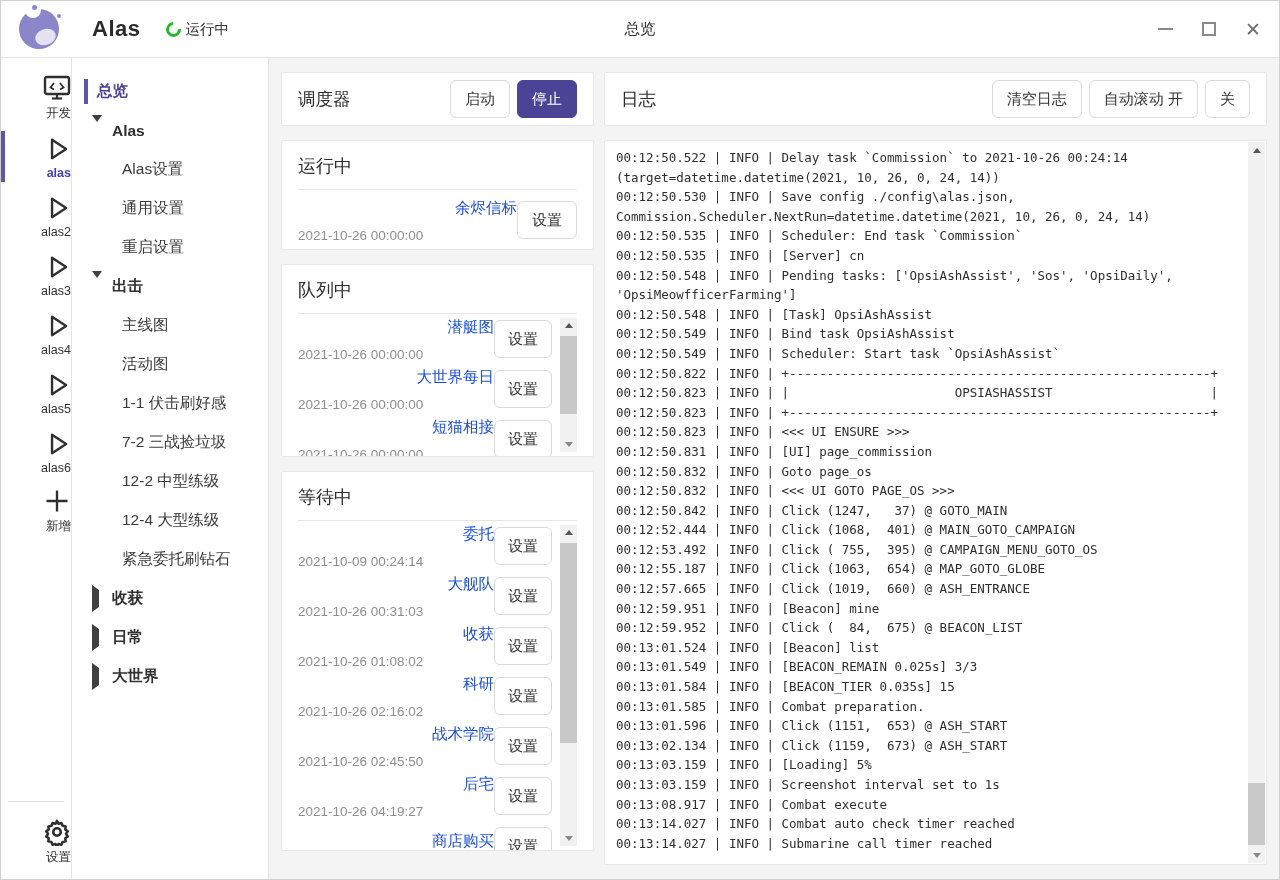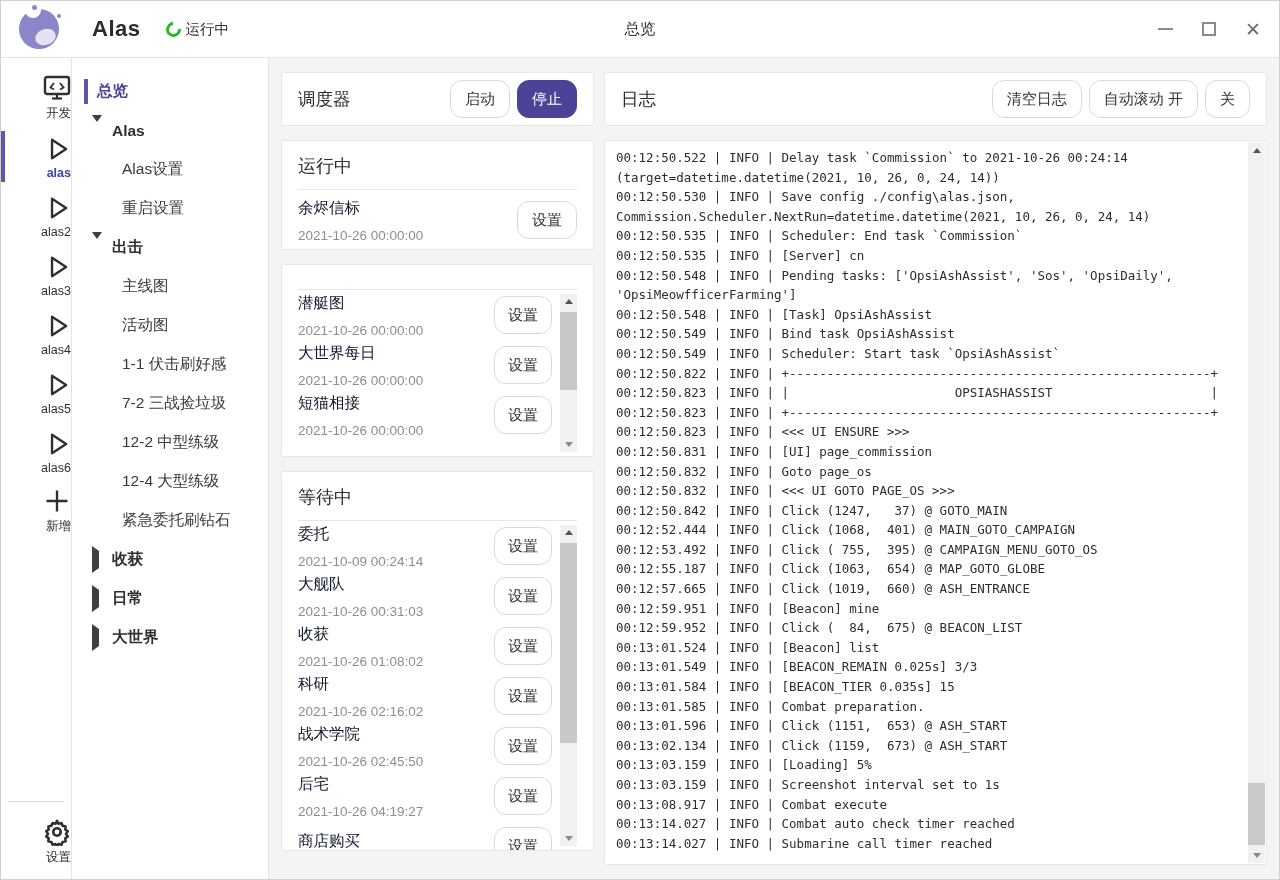--- a/index.html
+++ b/index.html
@@ -58,33 +58,33 @@
 
   
   .content{flex:1;background:#f4f4f5;display:flex;padding:14px 12px;min-width:0;}
   .card{background:#fff;border:1px solid var(--card-border);border-radius:2px;}
   .sched-col{flex:0 0 313px;display:flex;flex-direction:column;}
   .log-col{flex:1;margin-left:10px;display:flex;flex-direction:column;min-width:0;}
 
   .panel-head{height:54px;display:flex;align-items:center;padding:0 16px;margin-bottom:14px;flex:0 0 54px;}
   .panel-head .ph-title{font-size:17.5px;color:#2d2d2d;}
   .ph-btns{margin-left:auto;display:flex;gap:7px;}
-  .btn{height:38px;background:#fff;border:1px solid #d9d9d9;border-radius:12px;font-size:15px;color:#333;padding:0 14px;display:flex;align-items:center;justify-content:center;cursor:pointer;font-family:inherit;}
+  .btn{height:38px;background:#fff;border:1px solid #d9d9d9;border-radius:6px;font-size:15px;color:#333;padding:0 14px;display:flex;align-items:center;justify-content:center;cursor:pointer;font-family:inherit;}
   .btn.primary{background:var(--accent);border-color:var(--accent);color:#fff;}
 
   .sec-card{padding:13px 16px 0 16px;margin-bottom:14px;display:flex;flex-direction:column;overflow:hidden;}
   .sec-title{font-size:18px;color:#2d2d2d;flex:0 0 auto;}
   .sec-div{height:1px;background:#e6e6e6;margin-top:11px;flex:0 0 1px;}
   .sec-card.running{height:112px;}
   .sec-card.queue{height:196px;}
   .sec-card.waiting{height:386px;}
   .task-list{position:relative;flex:1;overflow:hidden;padding-right:25px;}
   .task-row{height:50px;display:flex;align-items:center;}
   .task-info{flex:1;min-width:0;}
-  .task-name{font-size:15.5px;color:#0f172a;}
+  .task-name{font-size:15.5px;color:#1d4ed8;text-align:right;}
   .task-time{font-size:13.5px;color:#8e8e8e;margin-top:9px;}
   .task-row .btn{width:58px;padding:0;flex:0 0 58px;}
   .run-row{height:58px;display:flex;align-items:center;padding-top:2px;}
 
   
   .sbar{position:absolute;right:0;top:4px;bottom:4px;width:17px;background:var(--track);}
   .sbar .up,.sbar .dn{position:absolute;left:0;width:17px;height:15px;display:flex;align-items:center;justify-content:center;}
   .sbar .up{top:0;} .sbar .dn{bottom:0;}
   .sb-tri-up{width:0;height:0;border-left:4px solid transparent;border-right:4px solid transparent;border-bottom:5px solid #555;}
   .sb-tri-dn{width:0;height:0;border-left:4px solid transparent;border-right:4px solid transparent;border-top:5px solid #888;}
@@ -207,20 +207,23 @@
           <span class="m-label">总览</span>
         </div>
         <div class="m-row group">
           <span class="tri"><span class="tri-down"></span></span>
           <span class="m-label">Alas</span>
         </div>
         <div class="m-row sub">
           <span class="m-label">Alas设置</span>
         </div>
         <div class="m-row sub">
+          <span class="m-label">通用设置</span>
+        </div>
+        <div class="m-row sub">
           <span class="m-label">重启设置</span>
         </div>
         <div class="m-row group">
           <span class="tri"><span class="tri-down"></span></span>
           <span class="m-label">出击</span>
         </div>
         <div class="m-row sub">
           <span class="m-label">主线图</span>
         </div>
         <div class="m-row sub">
@@ -274,20 +277,21 @@
                 <div class="task-info">
                   <div class="task-name">余烬信标</div>
                   <div class="task-time">2021-10-26 00:00:00</div>
                 </div>
                 <button class="btn">设置</button>
               </div>
             </div>
         </div>
 
         <div class="card sec-card queue">
+          <div class="sec-title">队列中</div>
           <div class="sec-div"></div>
           <div class="task-list" id="pendingRows">
             <div class="task-row">
                 <div class="task-info">
                   <div class="task-name">潜艇图</div>
                   <div class="task-time">2021-10-26 00:00:00</div>
                 </div>
                 <button class="btn">设置</button>
               </div>
               <div class="task-row">

